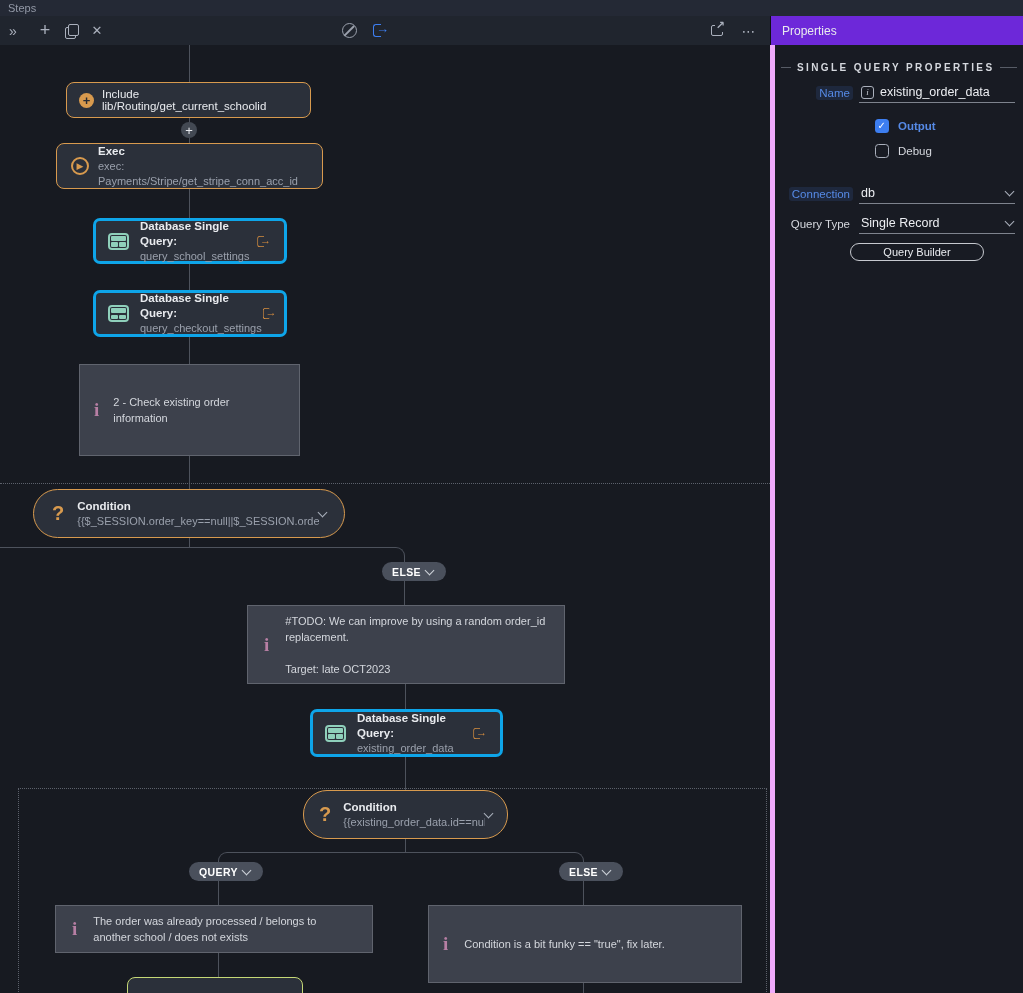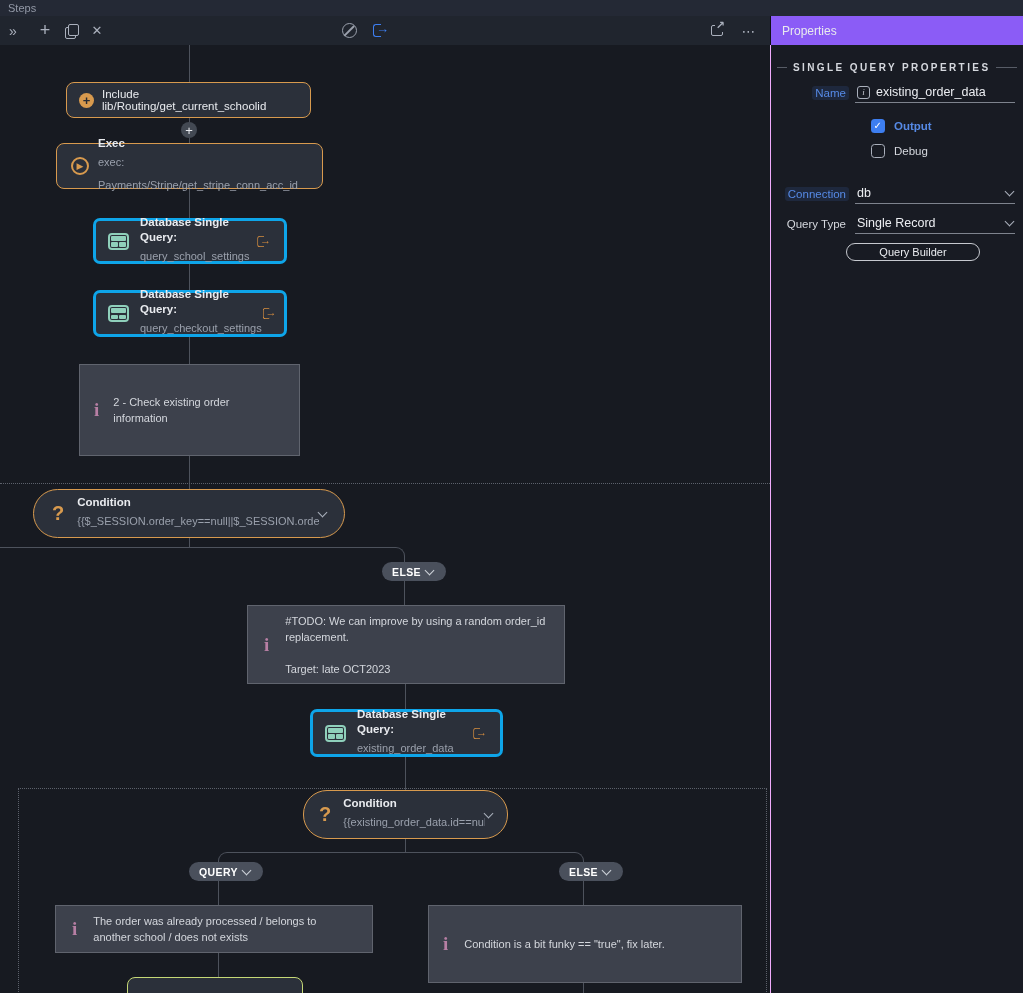--- a/index.html
+++ b/index.html
@@ -6,21 +6,21 @@
   html,body { width:1023px; height:993px; background:#14161d; overflow:hidden;
     font-family:"Liberation Sans","DejaVu Sans",sans-serif; }
   #app { position:relative; width:1023px; height:993px; background:#171a21; }
 
   
   #titlebar { position:absolute; left:0; top:0; width:1023px; height:16px;
     background:#242935; color:#9298a6; font-size:11px; line-height:16px; padding-left:8px; }
   #toolbar { position:absolute; left:0; top:16px; width:770px; height:29px;
     background:#20252e; display:flex; align-items:center; }
   #props-header { position:absolute; left:770px; top:16px; width:253px; height:29px;
-    background:#8b5cf6; border-left:1px solid #0e1014; color:#e8eaee; font-size:12px;
+    background:#6d28d9; border-left:1px solid #0e1014; color:#e8eaee; font-size:12px;
     display:flex; align-items:center; padding-left:11px; }
 
   .tbtn { color:#aab0bc; font-size:15px; display:flex; align-items:center; justify-content:center;
     width:26px; height:24px; cursor:pointer; }
   .gap-sm { width:6px; }
   .spacer { flex:1; }
 
   
   .noicon { position:relative; width:15px; height:15px; border:1.5px solid #9ba1ad; border-radius:50%; }
   .noicon::after { content:""; position:absolute; left:-1px; top:5.5px; width:14px; height:1.5px;
@@ -38,21 +38,21 @@
     font-weight:bold; color:#aab0bc; background:#20252e; padding:0 1px; }
   
   .copyicon { position:relative; width:13px; height:13px; }
   .copyicon::before { content:""; position:absolute; left:0; top:2.5px; width:9px; height:10px;
     border:1.5px solid #aab0bc; border-radius:2px; }
   .copyicon::after { content:""; position:absolute; left:3.5px; top:0; width:9px; height:10px;
     border:1.5px solid #aab0bc; border-radius:2px; background:#20252e; }
 
   
   #props { position:absolute; left:770px; top:45px; width:253px; height:948px;
-    background:#181b23; border-left:1px solid #f0abfc; color:#d5d8de; }
+    background:#181b23; border-left:5px solid #f0abfc; color:#d5d8de; }
   .section-title { display:flex; align-items:center; margin:17px 6px 0 6px;
     font-size:10px; font-weight:bold; letter-spacing:2.4px; color:#d5d8de; white-space:nowrap; }
   .section-title::before { content:""; width:10px; height:1px; background:#575c66; margin-right:6px; }
   .section-title::after { content:""; flex:1; height:1px; background:#575c66; margin-left:6px; }
 
   .prow { display:flex; align-items:center; margin:0 8px 0 6px; }
   .plabel { width:72px; text-align:right; font-size:11.5px; flex:none; }
   .plabel .tag { display:inline-block; padding:1px 3px; border-radius:3px; }
   .lbl-blue { color:#568ae6; }
   .lbl-blue .tag { background:rgba(70,120,220,0.14); }
@@ -90,21 +90,21 @@
   .split.both-corners { border-left:1px solid #4d525c; border-right:1px solid #4d525c;
     border-radius:9px 9px 0 0; }
 
   .plusbtn { position:absolute; left:181px; top:77px; width:16px; height:16px; border-radius:50%;
     background:#434953; color:#e9ebef; font-size:13px; display:flex; align-items:center;
     justify-content:center; cursor:pointer; z-index:3; }
 
   .node { position:absolute; background:#2b303a; border-radius:8px; display:flex;
     align-items:center; z-index:2; }
   .node .ttl { font-size:11.5px; font-weight:bold; color:#e9ebef; line-height:15px; }
-  .node .sub { font-size:11px; color:#9aa0ac; line-height:23px; }
+  .node .sub { font-size:11px; color:#9aa0ac; line-height:15px; }
   .b-orange { border:1px solid #d89a4e; }
   .b-teal  { border:3px solid #0ea5e9; }
   .b-lime  { border:1px solid #c5d876; }
   .pillnode { border-radius:25px; }
 
   .inc-ic { width:15px; height:15px; border-radius:50%; background:#d89a4e; color:#262a33;
     font-size:13px; font-weight:bold; display:flex; align-items:center; justify-content:center;
     flex:none; }
   .exec-ic { width:18px; height:18px; border:2px solid #d89a4e; border-radius:50%; color:#d89a4e;
     font-size:9px; display:flex; align-items:center; justify-content:center; flex:none; }

